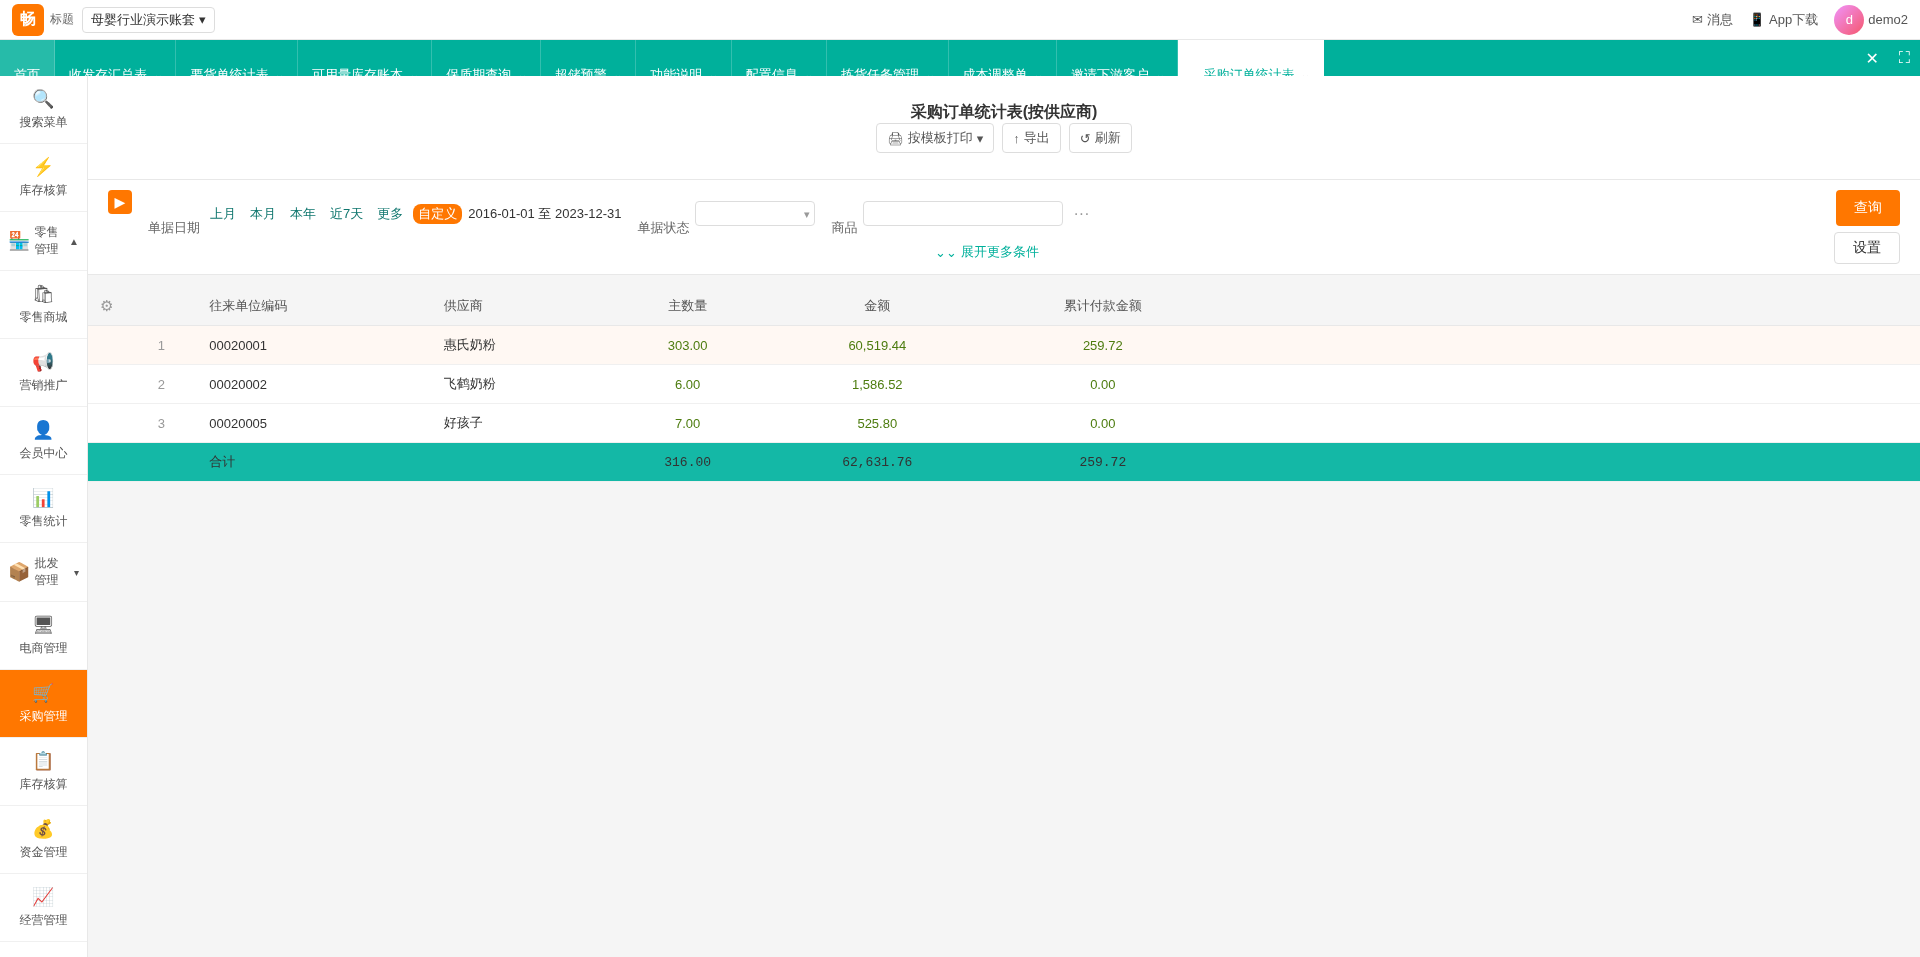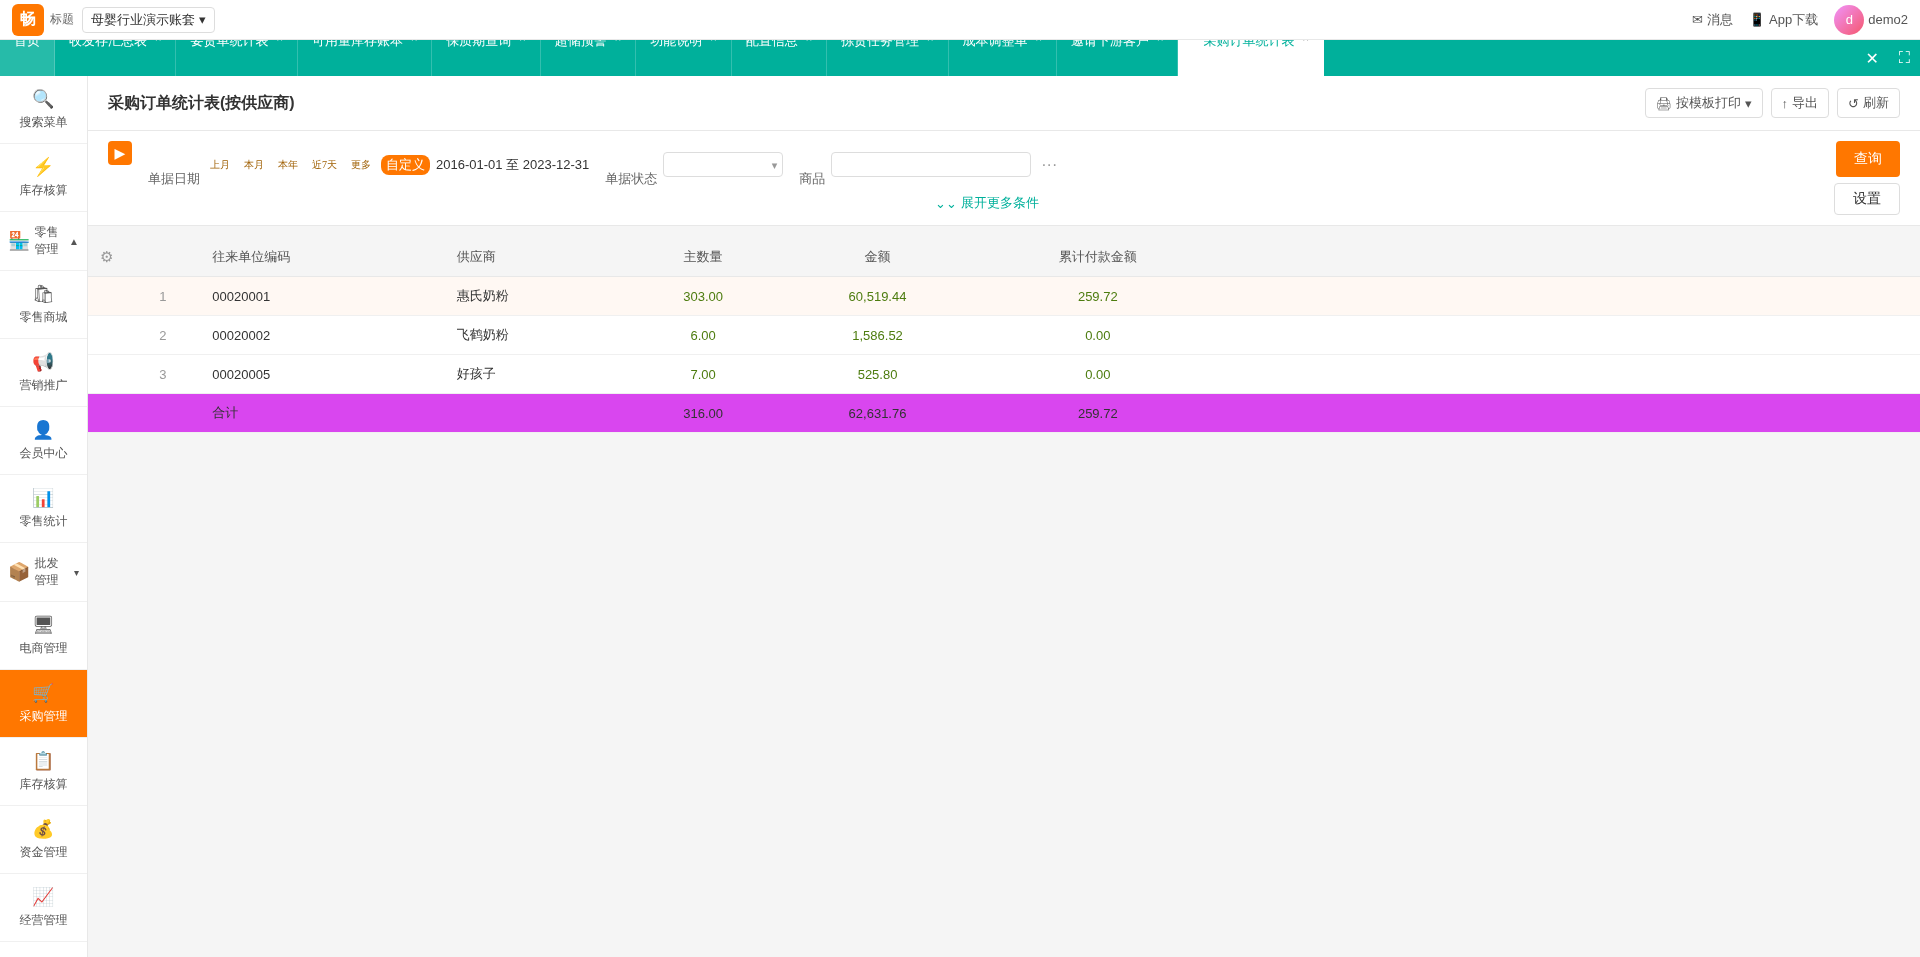--- a/index.html
+++ b/index.html
@@ -11,51 +11,51 @@
     .logo-area { display: flex; align-items: center; gap: 6px; }
     .logo-icon { width: 32px; height: 32px; background: #ff7700; border-radius: 6px; display: flex; align-items: center; justify-content: center; color: #fff; font-size: 16px; font-weight: bold; }
     .logo-text { font-size: 12px; color: #666; text-align: right; }
     .store-selector { display: flex; align-items: center; gap: 4px; font-size: 13px; color: #333; cursor: pointer; border: 1px solid #ddd; border-radius: 4px; padding: 3px 8px; }
     .top-bar-right { display: flex; align-items: center; gap: 16px; }
     .top-action { display: flex; align-items: center; gap: 4px; color: #555; cursor: pointer; font-size: 13px; }
     .avatar { width: 30px; height: 30px; border-radius: 50%; background: linear-gradient(135deg, #f093fb, #f5576c); display: flex; align-items: center; justify-content: center; color: #fff; font-size: 13px; }
 
     
     .nav-tabs { height: 36px; background: #00b09b; display: flex; align-items: center; padding: 0 0; overflow: hidden; }
-    .nav-tab { height: 52px; padding: 0 14px; display: flex; align-items: flex-start; gap: 6px; color: #fff; font-size: 13px; cursor: pointer; white-space: nowrap; border-right: 1px solid rgba(255,255,255,0.2); }
+    .nav-tab { height: 52px; padding: 0 14px; display: flex; align-items: flex-end; gap: 6px; color: #fff; font-size: 13px; cursor: pointer; white-space: nowrap; border-right: 1px solid rgba(255,255,255,0.2); }
     .nav-tab.home { background: rgba(255,255,255,0.15); }
     .nav-tab.active { background: #fff; color: #00b09b; font-weight: 500; padding-left: 25px; }
     .nav-tab .close-btn { font-size: 11px; color: rgba(255,255,255,0.8); margin-left: 2px; }
     .nav-tab.active .close-btn { color: #999; }
     .nav-tab-end { margin-left: auto; display: flex; align-items: center; }
     .nav-end-btn { padding: 0 10px; color: #fff; cursor: pointer; font-size: 16px; }
 
     
     .layout { display: flex; height: calc(957px - 76px); }
 
     
     .sidebar { width: 88px; background: #fff; border-right: 1px solid #e8e8e8; display: flex; flex-direction: column; overflow-y: auto; }
     .sidebar-item { padding: 12px 0; display: flex; flex-direction: column; align-items: center; cursor: pointer; color: #555; font-size: 12px; gap: 4px; border-bottom: 1px solid #f0f0f0; }
     .sidebar-item.active { background: #ff7700; color: #fff; }
     .sidebar-item-icon { font-size: 18px; }
     .sidebar-item.has-arrow { flex-direction: row; justify-content: center; padding: 12px 8px; }
     .sidebar-item.has-arrow .arrow { font-size: 10px; margin-left: 2px; }
 
     
     .main-content { flex: 1; background: #f5f5f5; overflow-y: auto; }
-    .page-header { background: #fff; padding: 12px 20px; border-bottom: 1px solid #e8e8e8; display: flex; align-items: center; justify-content: space-between; }
+    .page-header { background: #fff; padding: 26px 20px; border-bottom: 1px solid #e8e8e8; display: flex; align-items: center; justify-content: space-between; flex-direction: column; }
     .page-title { font-size: 16px; font-weight: 600; color: #333; }
     .header-actions { display: flex; align-items: center; gap: 8px; }
     .btn-print { display: flex; align-items: center; gap: 4px; border: 1px solid #ddd; border-radius: 4px; padding: 5px 10px; background: #fff; cursor: pointer; font-size: 13px; color: #555; }
     .btn-export { display: flex; align-items: center; gap: 4px; border: 1px solid #ddd; border-radius: 4px; padding: 5px 10px; background: #fff; cursor: pointer; font-size: 13px; color: #555; }
     .btn-refresh { display: flex; align-items: center; gap: 4px; border: 1px solid #ddd; border-radius: 4px; padding: 5px 10px; background: #fff; cursor: pointer; font-size: 13px; color: #555; }
     .filter-item { display: flex; align-items: center; gap: 6px; font-size: 13px; }
     .filter-label { color: #666; white-space: nowrap; margin-top: 29px; }
     .date-shortcuts { display: flex; gap: 6px; }
-    .date-shortcut { color: #a16207; cursor: pointer; font-size: 10px; padding: 2px 4px; font-family: Liberation Serif, serif; }
+    .date-shortcut { color: #0f766e; cursor: pointer; font-size: 13px; padding: 2px 4px; }
     .date-range { color: #333; font-size: 13px; }
     .tag-custom { background: #ff7700; color: #fff; font-size: 13px; padding: 1px 5px; border-radius: 8px; }
     .filter-select { border: 1px solid #ddd; border-radius: 4px; padding: 4px 24px 4px 8px; font-size: 13px; color: #333; background: #fff; cursor: pointer; appearance: none; min-width: 120px; }
     .filter-input { border: 1px solid #ddd; border-radius: 4px; padding: 4px 8px; font-size: 13px; color: #333; background: #fff; min-width: 200px; }
     .more-btn { color: #00b09b; cursor: pointer; display: flex; align-items: center; gap: 4px; font-size: 13px; }
     .btn-query { background: #ff7700; color: #fff; border: none; border-radius: 4px; padding: 9px 18px; cursor: pointer; font-size: 14px; font-weight: 500; }
     .btn-settings { background: #fff; color: #333; border: 1px solid #ddd; border-radius: 4px; padding: 6px 18px; cursor: pointer; font-size: 14px; }
 
     
     .table-container { margin: 12px 0; background: #fff; }
@@ -339,21 +339,21 @@
     <td class="row-num">3</td>
     <td>00020005</td>
     <td>好孩子</td>
     <td class="center link">7.00</td>
     <td class="center link">525.80</td>
     <td class="center link">0.00</td>
     <td></td>
   </tr>
           </tbody>
         <tfoot>
-          <tr style="background:#d946ef;">
+          <tr style="background:#14b8a6;font-family:Liberation Mono, monospace;">
             <td></td>
             <td></td>
             <td style="font-weight:500;">合计</td>
             <td></td>
             <td class="center" style="font-weight:500;">316.00</td>
             <td class="center" style="font-weight:500;">62,631.76</td>
             <td class="center" style="font-weight:500;">259.72</td>
             <td></td>
           </tr>
         </tfoot>

